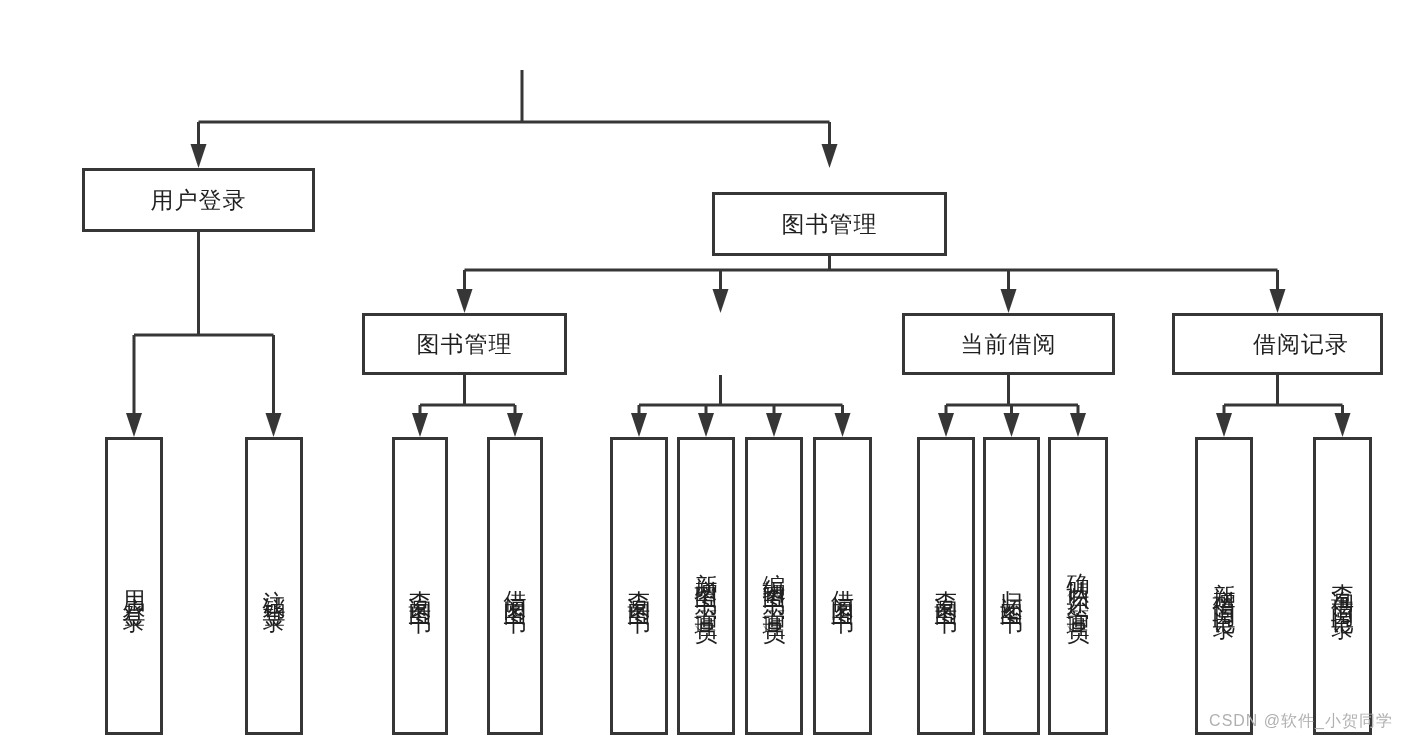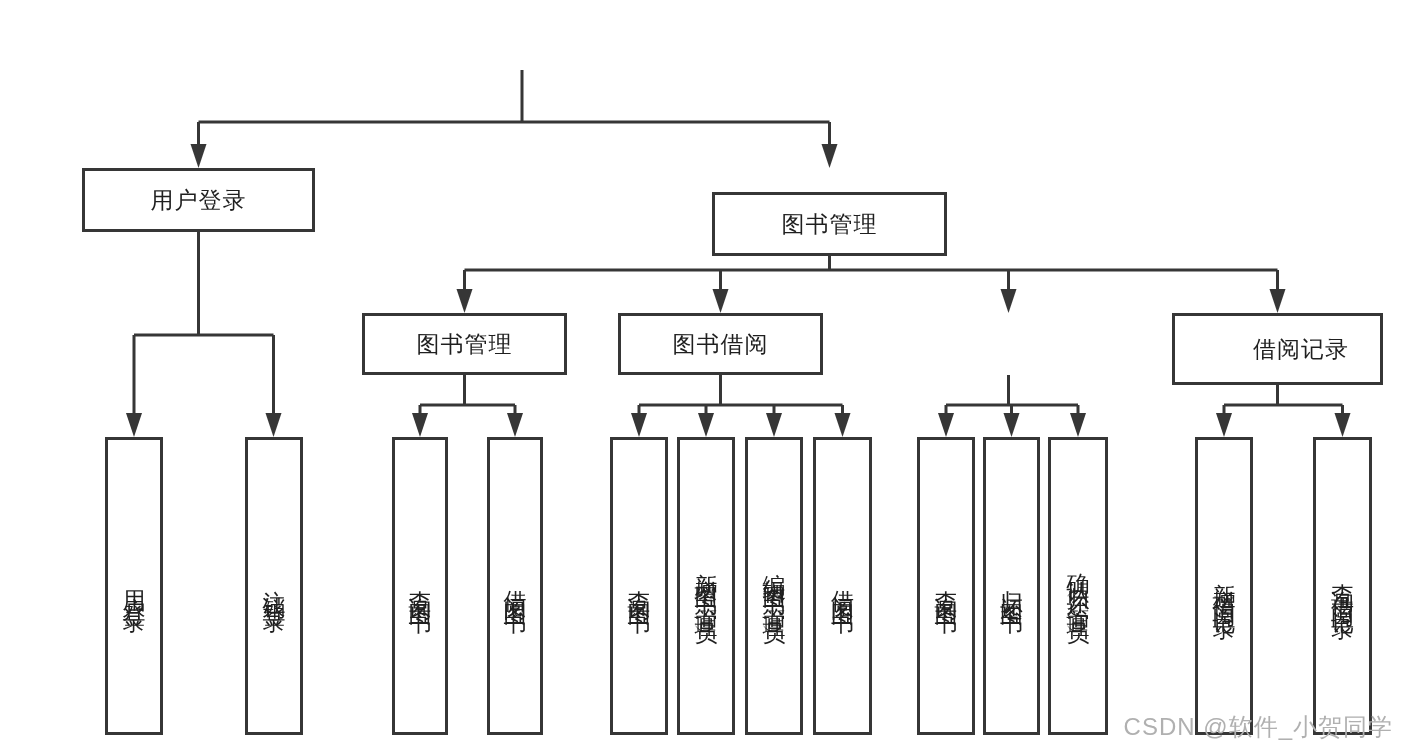--- a/index.html
+++ b/index.html
@@ -37,21 +37,21 @@
     writing-mode:vertical-rl;
     text-orientation:mixed;
     font-size:23px;
     letter-spacing:7px;
     line-height:1;
     white-space:nowrap;
   }
   .watermark{
     position:absolute;
     right:12px;top:711px;
-    font-size:24px;
+    font-size:16px;
     color:var(--wm);
     letter-spacing:1px;
     z-index:2;
     white-space:nowrap;
     margin-left:32px;
   }
 </style>
 </head>
 <body>
 
@@ -88,22 +88,22 @@
       <path d="M1216 413 L1232 413 L1224 437 Z"></path>
       <path d="M1334.5 413 L1350.5 413 L1342.5 437 Z"></path>
     </g>
   </svg>
 
 
   <div class="node h-node" style="left:82px;top:168px;width:233px;height:64px;">用户登录</div>
   <div class="node h-node" style="left:712px;top:168px;width:235px;height:64px;margin-top:24px;">图书管理</div>
 
   <div class="node h-node" style="left:362px;top:313px;width:205px;height:62px;">图书管理</div>
-  <div class="node h-node" style="left:618px;top:313px;width:205px;height:62px;">图书借阅</div>
-  <div class="node h-node" style="left:1172px;top:313px;width:211px;height:72px;padding-left:47px;">借阅记录</div>
+  <div class="node h-node" style="left:902px;top:313px;width:213px;height:62px;">当前借阅</div>
+  <div class="node h-node" style="left:1172px;top:313px;width:211px;height:62px;padding-left:47px;">借阅记录</div>
 
   <div class="node leaf" style="left:105px;">
     <span class="v-label">用户登录</span>
   </div>
   <div class="node leaf" style="left:245px;">
     <span class="v-label">注销登录</span>
   </div>
 
   <div class="node leaf" style="left:392px;width:56px;">
     <span class="v-label">查询图书</span>

